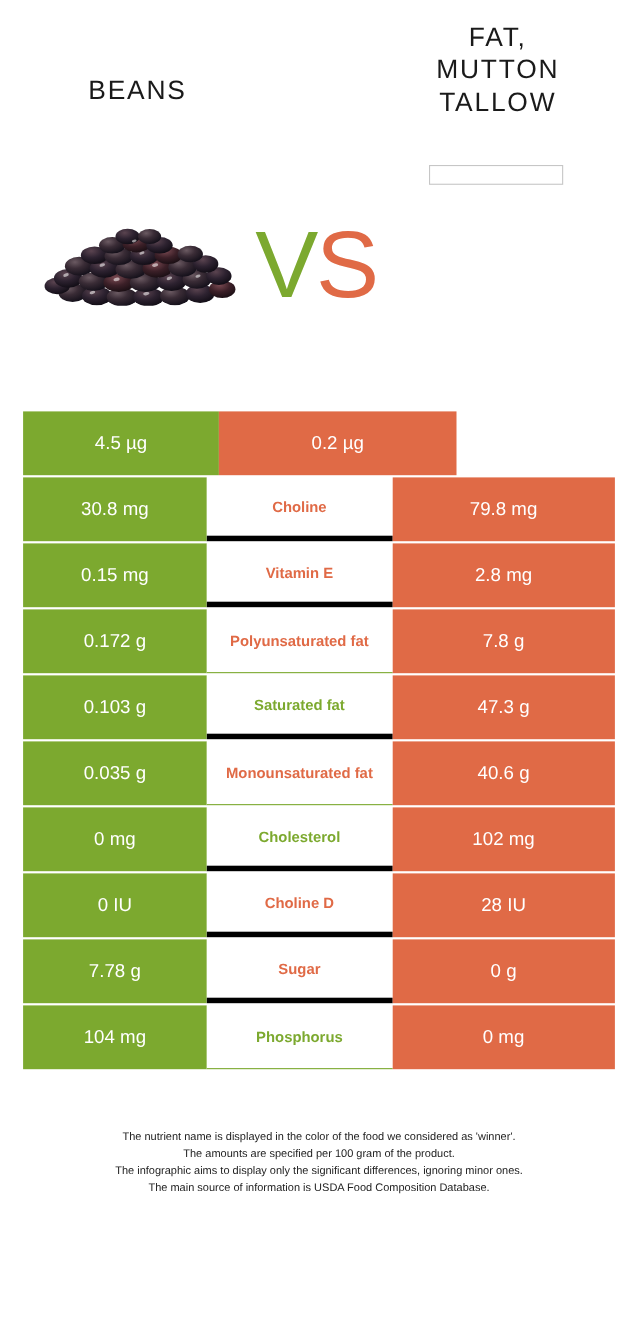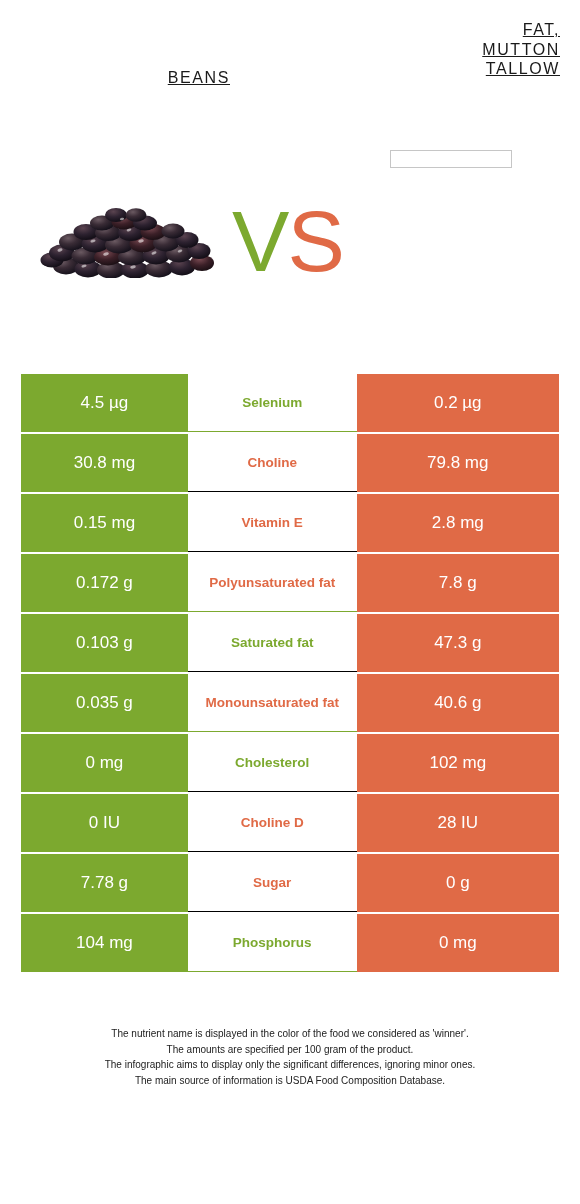--- a/index.html
+++ b/index.html
@@ -17,29 +17,28 @@
 
   
   .header {
     position: absolute;
     top: 0; left: 0;
     width: 580px;
     height: 185px;
   }
   .food-title {
     position: absolute;
-    text-align: right;
+    text-align: center;
     font-family: "Liberation Sans", sans-serif;
     font-weight: 300;
-    font-size: 16px;
+    font-size: 24px;
     letter-spacing: 1.6px;
     color: #1a1a1a;
     line-height: 1.22;
     text-transform: uppercase;
-    text-decoration: underline;
     -webkit-font-smoothing: antialiased;
   }
   .title-left {
     left: 20px;
     width: 210px;
     top: 68px;
   }
   .title-right {
     left: 345px;
     width: 215px;
@@ -111,21 +110,21 @@
     background: #7CA92F;
     color: #ffffff;
   }
   .cell-mid {
     width: 180px;
     background: #ffffff;
     font-weight: 700;
     font-size: 13.5px;
   }
   .cell-mid.sep-green { border-bottom: 1px solid #7CA92F; }
-  .cell-mid.sep-orange { border-bottom: 1px solid #000000; }
+  .cell-mid.sep-orange { border-bottom: 5px solid #000000; }
   .cell-right {
     width: 216px;
     background: #E06A46;
     color: #ffffff;
   }
   .win-green { color: #7CA92F; }
   .win-orange { color: #E06A46; }
 
   
   .footer {
@@ -231,21 +230,20 @@
 
   <div class="vs">
     <span class="v">V</span><span class="s">S</span>
   </div>
 </div>
 
 <div class="table">
 
   <div class="row">
     <div class="cell cell-left">4.5 µg</div>
-    <div class="cell cell-mid win-green sep-green">Selenium</div>
     <div class="cell cell-right">0.2 µg</div>
   </div>
 
   <div class="row">
     <div class="cell cell-left">30.8 mg</div>
     <div class="cell cell-mid win-orange sep-orange">Choline</div>
     <div class="cell cell-right">79.8 mg</div>
   </div>
 
   <div class="row">

